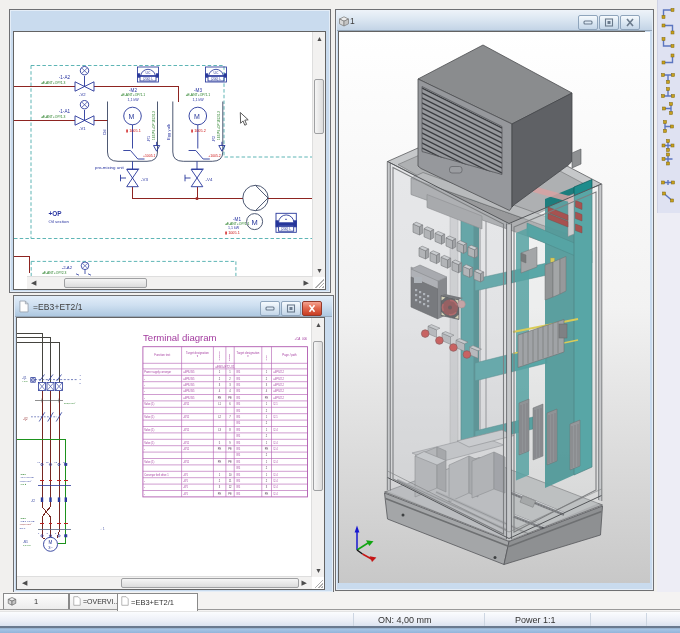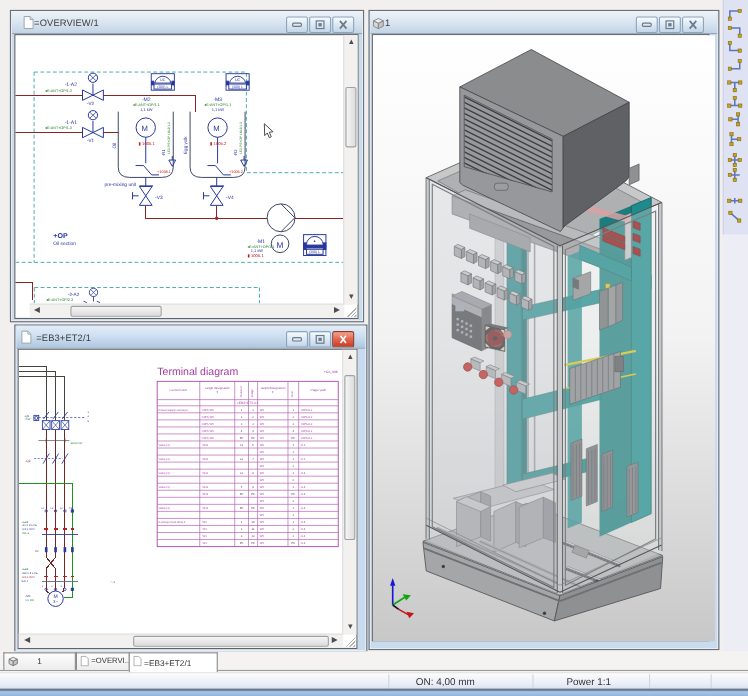--- a/index.html
+++ b/index.html
@@ -66,43 +66,20 @@
 <path d="M663.0 182.5 H673.0 M668.0 180.0 V185.0" stroke="#5c76c0" stroke-width="1.4" fill="none"></path>
       <rect x="661.5" y="181.0" width="3" height="3" fill="#c8a11d" stroke="#7c650e" stroke-width="0.5"></rect>
       <rect x="671.5" y="181.0" width="3" height="3" fill="#c8a11d" stroke="#7c650e" stroke-width="0.5"></rect>
 <path d="M664.0 193.5 L672.0 200.5" stroke="#5c76c0" stroke-width="1.4" fill="none"></path>
       <rect x="662.5" y="192.0" width="3" height="3" fill="#c8a11d" stroke="#7c650e" stroke-width="0.5"></rect>
       <rect x="670.5" y="199.0" width="3" height="3" fill="#c8a11d" stroke="#7c650e" stroke-width="0.5"></rect>
     </svg>
   </div>
 
 <div class="win" style="left:9px;top:9px;width:320px;height:282px;">
- <div class="tbar">
-   <svg class="pgico" style="position:absolute;left:10px;top:4px" width="10" height="13" viewBox="0 0 11 14">
-        <path d="M1 1 h6 l3 3 v9 h-9 z" fill="#fdfdfd" stroke="#9aa5b1"></path>
-        <path d="M7 1 l0 3 3 0" fill="none" stroke="#9aa5b1"></path>
-      </svg>
-   <div class="tt">=OVERVIEW/1</div>
-   <div class="btn" style="left:249px;">
-        <svg width="12" height="9" viewBox="0 0 12 9">
-          <rect x="2" y="3" width="8" height="3" rx="1" fill="none" stroke="#6b7b8d" stroke-width="1.1"></rect>
-        </svg>
-      </div>
-   <div class="btn" style="left:270px;">
-        <svg width="12" height="9" viewBox="0 0 12 9">
-          <rect x="2.5" y="1" width="7" height="7" fill="none" stroke="#6b7b8d" stroke-width="1.1"></rect>
-          <rect x="4.5" y="3" width="3" height="3" fill="#6b7b8d"></rect>
-        </svg>
-      </div>
-   <div class="btn" style="left:291px;">
-        <svg width="12" height="9" viewBox="0 0 12 9">
-          <path d="M3 1 L9 8 M9 1 L3 8" stroke="#6b7b8d" stroke-width="1.6"></path>
-        </svg>
-      </div>
- </div>
  <div class="content" style="left:3px;top:21px;width:311px;height:257px;">
    <svg id="sch1" width="302" height="244" viewBox="14 31 302 244" style="position:absolute;left:0;top:0">
     <g fill="none" stroke="#35a2a2" stroke-width="0.8" stroke-dasharray="3.5,2.2">
       <path d="M31 64.5 H224 V156 H313"></path>
       <path d="M14 237.5 H313"></path>
       <path d="M31 64.5 V237.5"></path>
       <path d="M31.2 260.4 H235.9 M31.2 260.4 V275 M235.9 260.4 V275"></path>
     </g>
     <g fill="none" stroke="#8e2421" stroke-width="1" shape-rendering="crispEdges">
       <path d="M14 85.5 H178 V101"></path>

